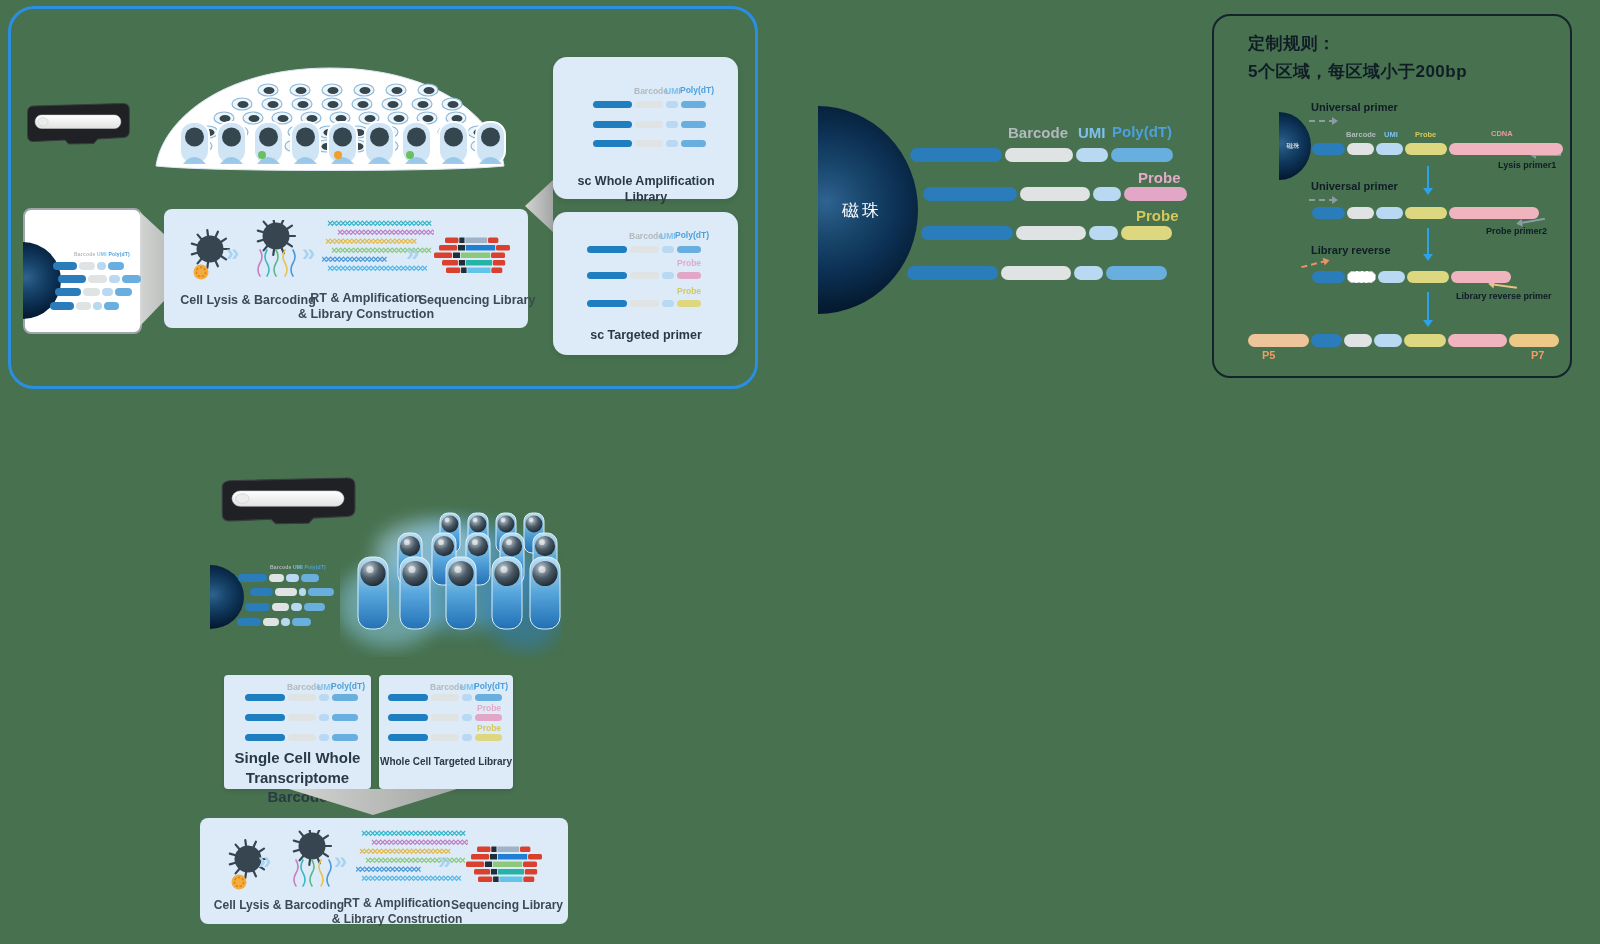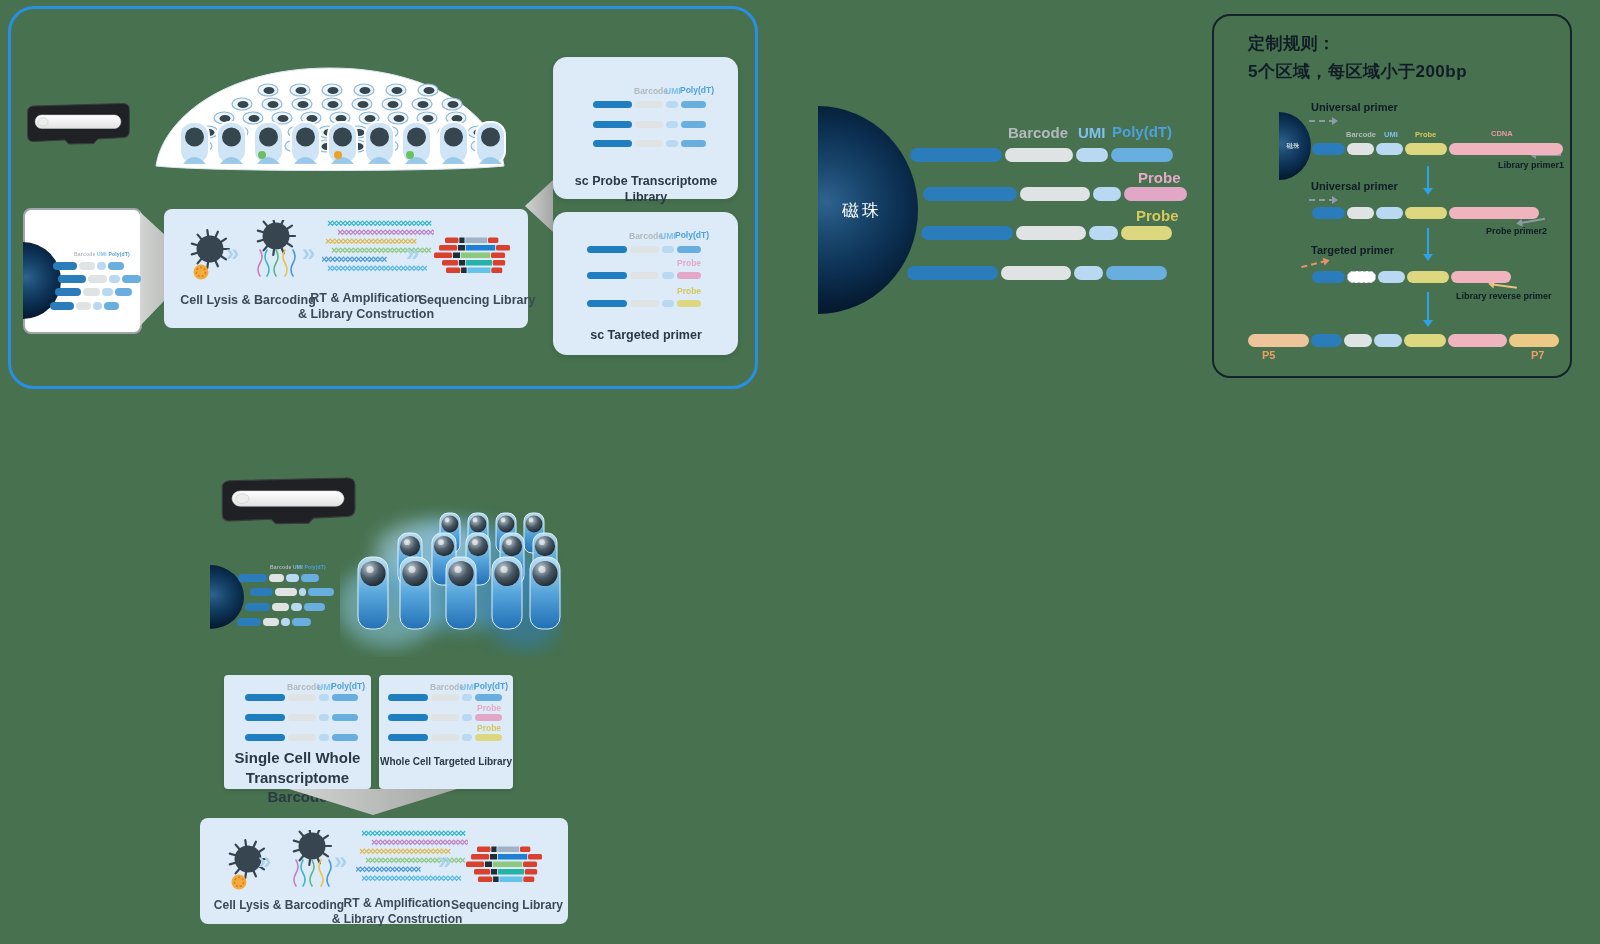--- a/index.html
+++ b/index.html
@@ -312,21 +312,21 @@
     <span>&amp; Library Construction</span>
   </div>
   <div class="t wf-lab" style="left:407px;top:292px;width:140px">Sequencing Library</div>
 
   <div class="funnel" style="left:525px;top:180px;width:28px;height:52px;clip-path:polygon(100% 0,100% 100%,0 50%)"></div>
 
   <div class="card" style="left:553px;top:57px;width:185px;height:142px"></div>
   <span class="t seg-lab cg" style="left:634px;top:86px">Barcode</span>
   <span class="t seg-lab cu" style="left:665px;top:86px">UMI</span>
   <span class="t seg-lab cpd" style="left:680px;top:85px">Poly(dT)</span>
-  <div class="t card-title" style="left:556px;top:173px;width:180px;font-size:12.5px">sc Probe Transcriptome Library</div>
+  <div class="t card-title" style="left:556px;top:173px;width:180px;font-size:12.5px">sc Whole Amplification Library</div>
 
   <div class="card" style="left:553px;top:212px;width:185px;height:143px"></div>
   <span class="t seg-lab cg" style="left:629px;top:231px">Barcode</span>
   <span class="t seg-lab cu" style="left:660px;top:231px">UMI</span>
   <span class="t seg-lab cpd" style="left:675px;top:230px">Poly(dT)</span>
   <span class="t seg-lab cpk" style="left:677px;top:258px">Probe</span>
   <span class="t seg-lab cyl" style="left:677px;top:286px">Probe</span>
   <div class="t card-title" style="left:556px;top:327px;width:180px;font-size:12.5px">sc Targeted primer</div>
 
   <div class="bead" style="left:818px;top:106px;width:100px;height:208px">
@@ -345,29 +345,29 @@
   <div class="bead" style="left:1279px;top:112px;width:32px;height:68px">
     <span class="bl" style="font-size:6.5px">磁珠</span>
   </div>
 
   <span class="t rp-lab" style="left:1311px;top:101px">Universal primer</span>
   <span class="t ha right" style="left:1309px;top:120px;width:26px"></span>
   <span class="t rp-tiny cg" style="left:1346px;top:130px">Barcode</span>
   <span class="t rp-tiny cu" style="left:1384px;top:130px">UMI</span>
   <span class="t rp-tiny cyl" style="left:1415px;top:130px">Probe</span>
   <span class="t rp-tiny ccd" style="left:1491px;top:129px">CDNA</span>
-  <span class="t rp-lab-s" style="left:1498px;top:160px">Library primer1</span>
+  <span class="t rp-lab-s" style="left:1498px;top:160px">Lysis primer1</span>
   <span class="t ha solid left" style="left:1533px;top:154px;width:28px"></span>
 
   <span class="t rp-lab" style="left:1311px;top:180px">Universal primer</span>
   <span class="t ha right" style="left:1309px;top:199px;width:26px"></span>
   <span class="t rp-lab-s" style="left:1486px;top:226px">Probe primer2</span>
   <span class="t ha solid left" style="left:1519px;top:220px;width:26px;transform:rotate(-10deg)"></span>
 
-  <span class="t rp-lab" style="left:1311px;top:244px">Targeted primer</span>
+  <span class="t rp-lab" style="left:1311px;top:244px">Library reverse</span>
   <span class="t ha right" style="left:1301px;top:263px;width:26px;color:#e8926a;transform:rotate(-14deg)"></span>
   <span class="t rp-lab-s" style="left:1456px;top:291px">Library reverse primer</span>
   <span class="t ha solid left" style="left:1491px;top:285px;width:26px;color:#e6c283;transform:rotate(8deg)"></span>
 
   <span class="t rp-lab cor" style="left:1262px;top:349px">P5</span>
   <span class="t rp-lab cor" style="left:1531px;top:349px">P7</span>
 
   <div class="deco" id="chip2" style="left:215px;top:474px;width:146px;height:52px">
       <svg viewBox="0 0 240 92" preserveAspectRatio="none">
  <path d="M12,24 Q12,13 24,12 L214,7 Q230,6 230,19 L230,62 Q230,74 218,75 L162,78 L154,87 L100,88 L92,80 L26,83 Q12,84 12,71 Z" fill="#202124" stroke="#3a3b40" stroke-width="2"></path>

